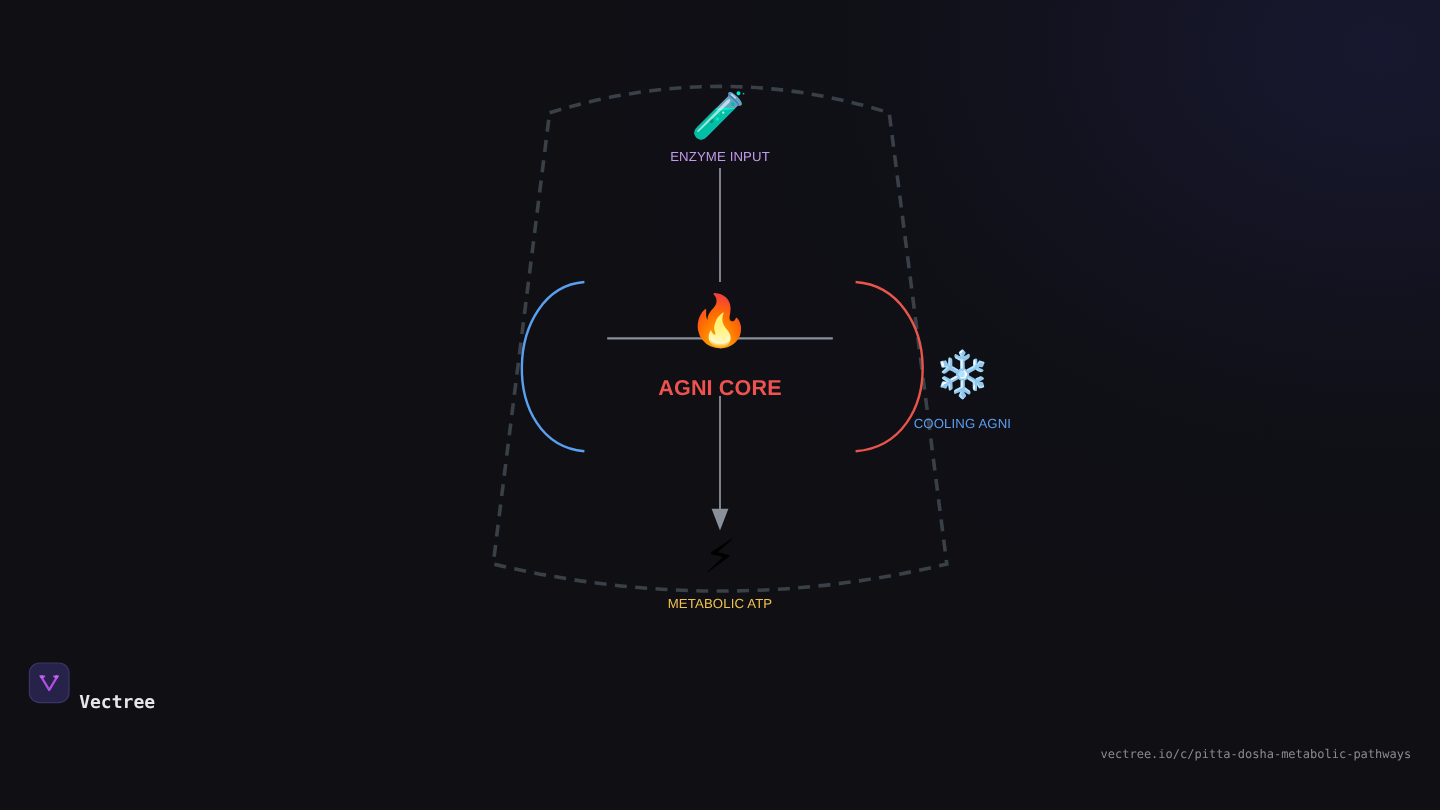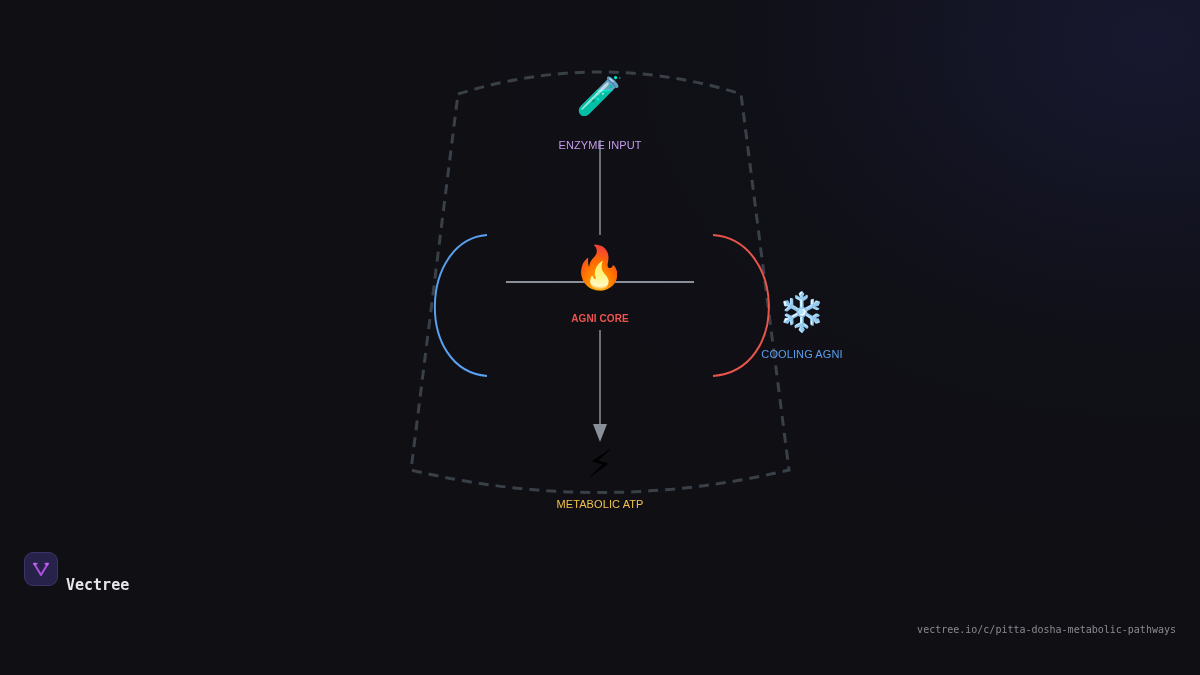--- a/index.html
+++ b/index.html
@@ -18,21 +18,21 @@
     .diagram { position: absolute; left: 0; top: 0; width: 1200px; height: 540px; }
     .node-label {
       position: absolute; transform: translateX(-50%);
       font-size: 11px; white-space: nowrap; letter-spacing: 0.1px;
     }
     .node-icon {
       position: absolute; transform: translate(-50%, -50%);
       font-size: 38px; line-height: 1;
       font-family: "DejaVu Sans", sans-serif;
     }
-    .core-label { font-size: 10px; font-weight: bold; text-align: right; }
+    .core-label { font-size: 18px; font-weight: bold; text-align: right; }
     .brand {
       position: absolute; left: 24px; top: 544px;
       display: flex; align-items: center; gap: 8px;
     }
     .brand-logo {
       width: 34px; height: 34px; border-radius: 9px;
       background: #26224a; border: 1px solid #3a3566;
       display: flex; align-items: center; justify-content: center;
       box-sizing: border-box;
     }
@@ -68,21 +68,21 @@
 
     <line x1="600" y1="140" x2="600" y2="235" stroke="#8a9099" stroke-width="1.5"></line>
 
     <line x1="506" y1="282" x2="694" y2="282" stroke="#8a9099" stroke-width="2"></line>
 
     <line x1="600" y1="330" x2="600" y2="426" stroke="#8a9099" stroke-width="1.5"></line>
     <polygon points="593,424 607,424 600,442" fill="#8a9099"></polygon>
   </svg>
 
   <span class="node-icon" style="left:600px;top:96px;">🧪</span>
-  <span class="node-label" style="left:600px;top:139px;color:#c39bea;">ENZYME INPUT</span>
+  <span class="node-label" style="left:600px;top:125px;color:#c39bea;">ENZYME INPUT</span>
 
   <span class="node-icon" style="left:600px;top:268px;font-size:42px;">🔥</span>
   <span class="node-label core-label" style="left:600px;top:313px;color:#ef5350;">AGNI CORE</span>
 
   <span class="node-icon" style="left:802px;top:312px;">❄️</span>
   <span class="node-label" style="left:802px;top:348px;color:#5b9ff0;">COOLING AGNI</span>
 
   <span class="node-icon" style="left:600px;top:464px;">⚡</span>
   <span class="node-label" style="left:600px;top:498px;color:#f2c14e;">METABOLIC ATP</span>
 </div>

